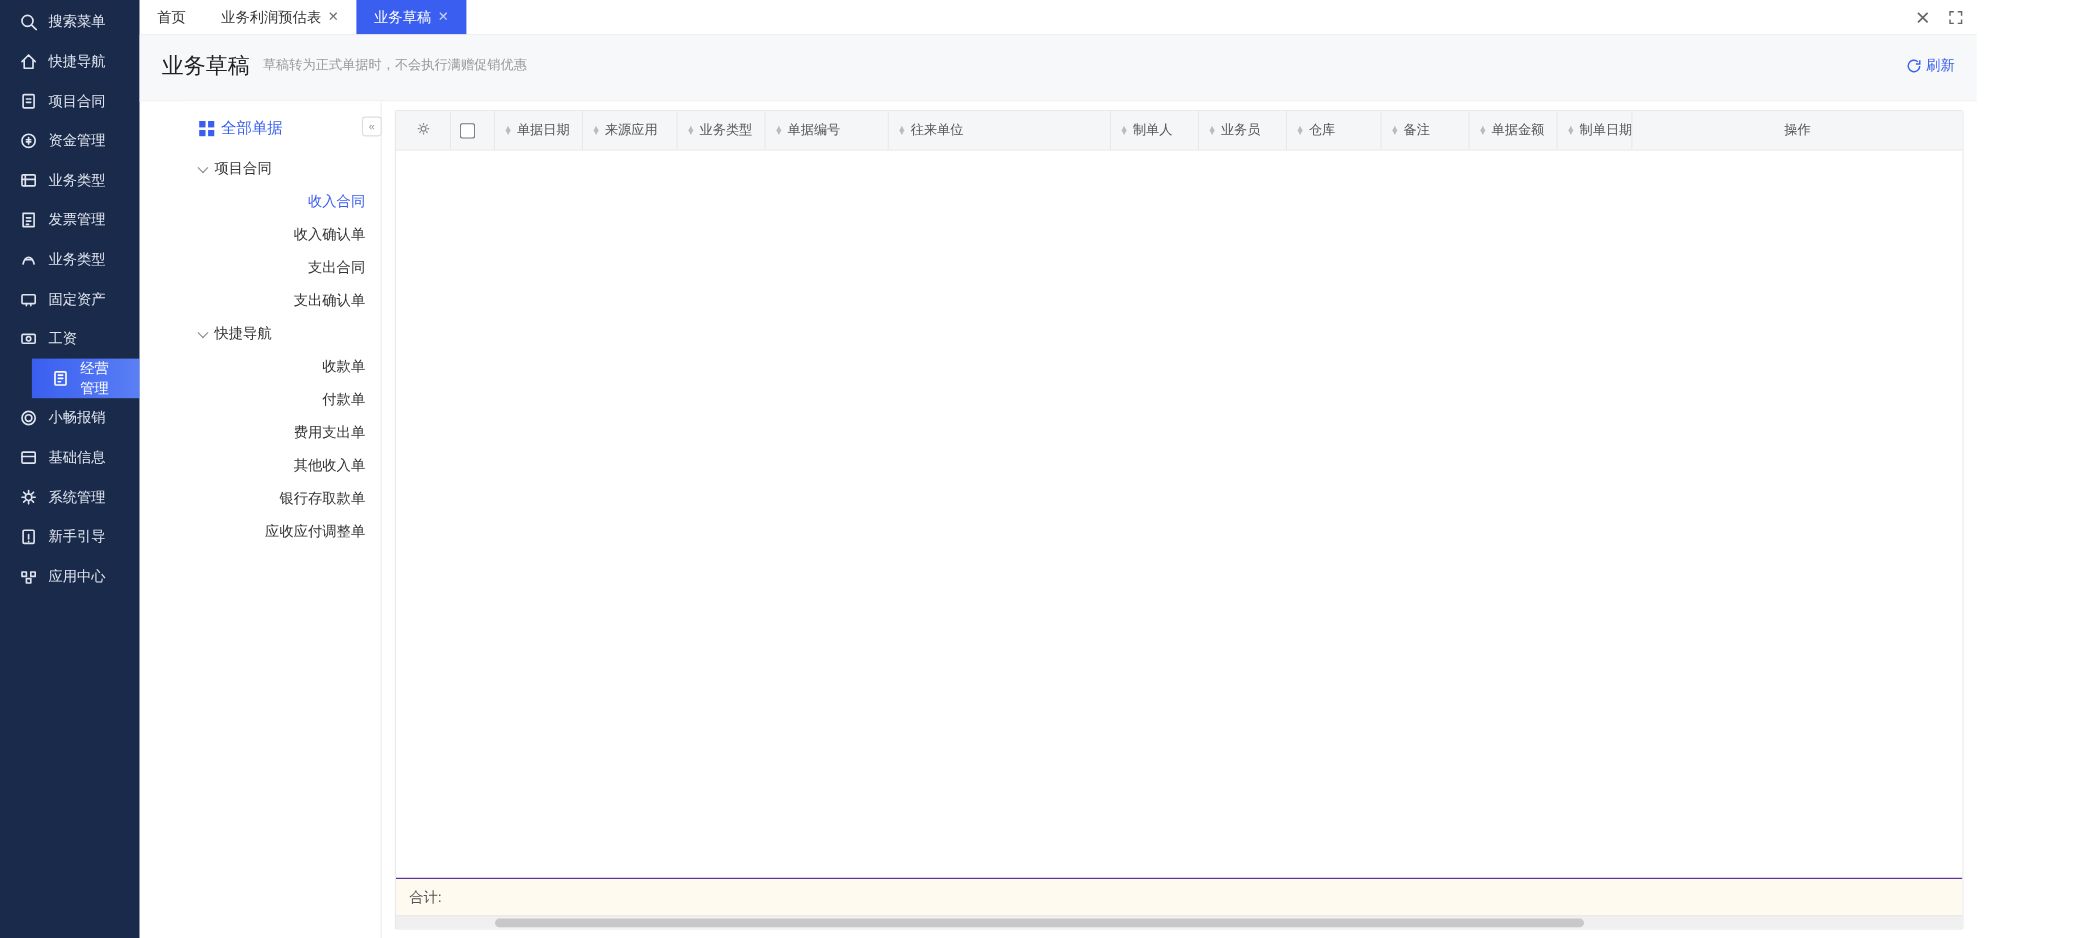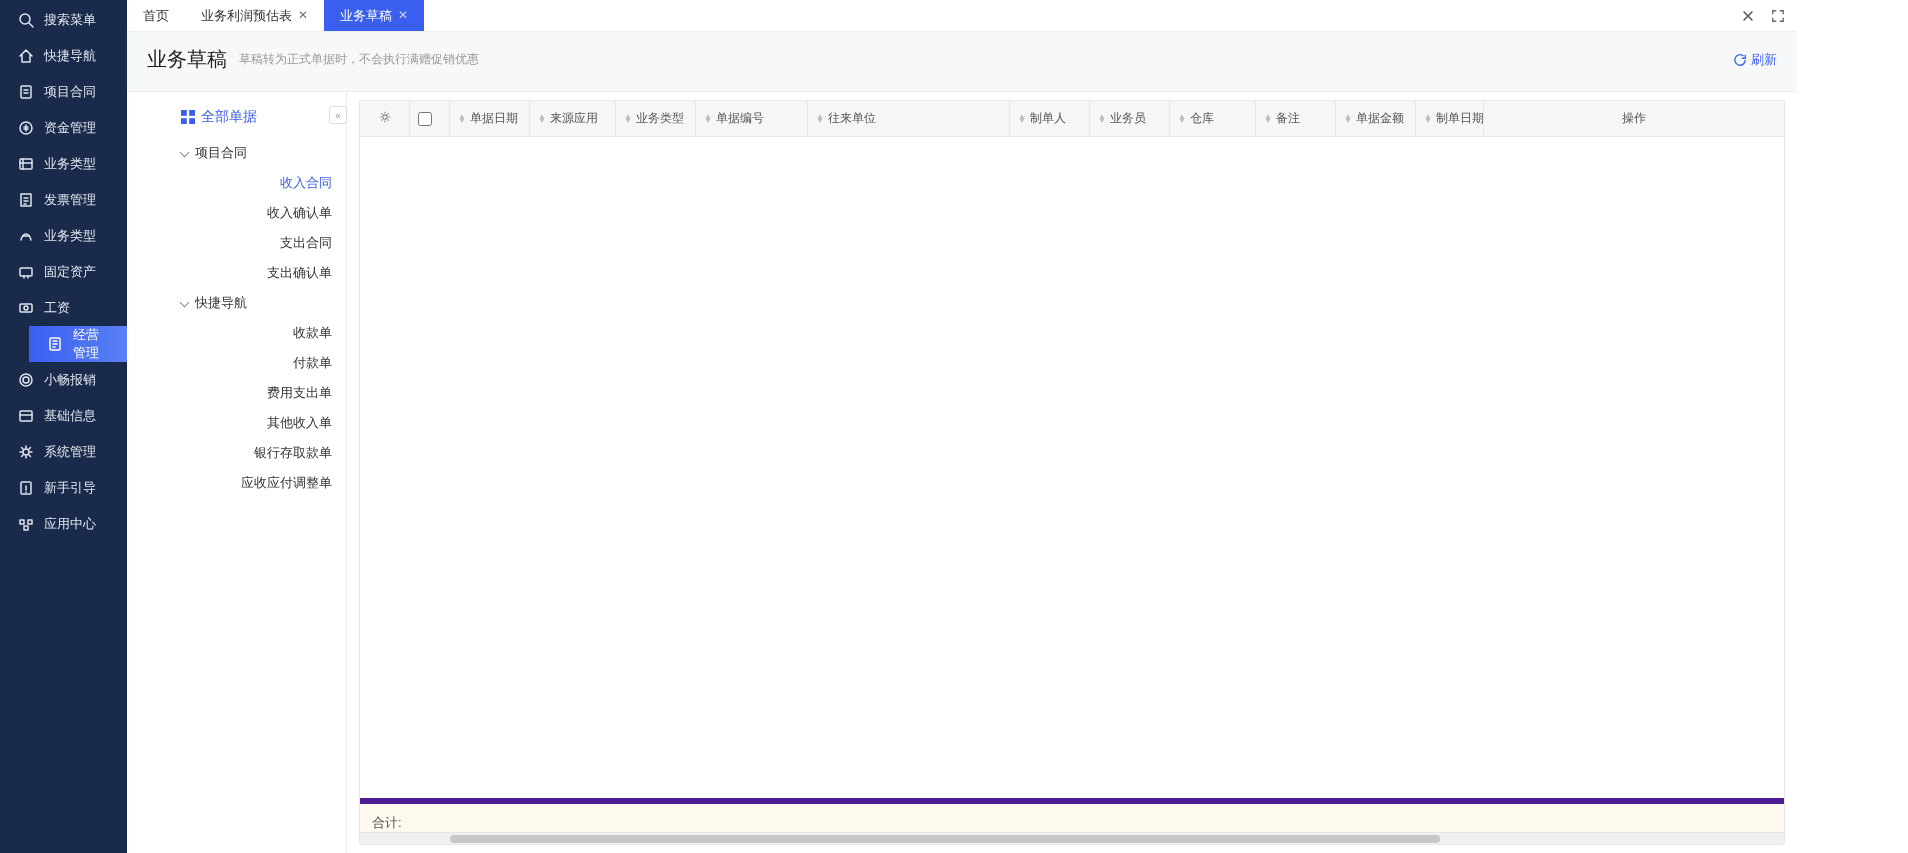--- a/index.html
+++ b/index.html
@@ -48,21 +48,21 @@
 .content { flex: 1; display: flex; flex-direction: column; padding: 8px 12px; min-width: 0; }
 .empty-msg { font-size: 13px; color: #666; padding: 6px 6px 10px; }
 .table-wrap { flex: 1; border: 1px solid #e8e8e8; border-radius: 2px; display: flex; flex-direction: column; overflow: hidden; }
 .thead { display: flex; height: 36px; background: #f5f6f8; border-bottom: 1px solid #e8e8e8; align-items: stretch; }
 .th { display: flex; align-items: center; padding: 0 8px; border-right: 1px solid #e8e8e8; font-size: 12px; color: #555; gap: 4px; overflow: hidden; white-space: nowrap; }
 .th:last-child { border-right: none; }
 .th .sort { display: flex; flex-direction: column; line-height: 4px; font-size: 8px; color: #bbb; }
 .th input[type=checkbox] { width: 14px; height: 14px; }
 .th.gear { justify-content: center; }
 .tbody { flex: 1; background: #fff; }
-.tfoot { height: 34px; background: #fffaf0; border-top: 6px solid #4c1d95; display: flex; align-items: flex-end; padding: 0 12px; font-size: 13px; color: #555; }
+.tfoot { height: 34px; background: #fffaf0; border-top: 1px solid #4c1d95; display: flex; align-items: center; padding: 0 12px; font-size: 13px; color: #555; }
 .hscroll { height: 12px; background: #f0f0f0; position: relative; border-top: 1px solid #e8e8e8; }
 .hscroll-thumb { position: absolute; left: 90px; top: 2px; height: 8px; width: 990px; background: #c8c8c8; border-radius: 4px; }
 
 
 .w-gear { width: 50px; } .w-chk { width: 40px; } .w-date { width: 80px; } .w-src { width: 86px; } .w-type { width: 80px; } .w-no { width: 112px; } .w-partner { width: 202px; } .w-maker { width: 80px; } .w-sales { width: 80px; } .w-wh { width: 86px; } .w-note { width: 80px; } .w-amt { width: 80px; } .w-mdate { width: 68px; } .w-op { flex: 1; justify-content: center; }
 </style>
 </head>
 <body>
 
 <div class="app">

